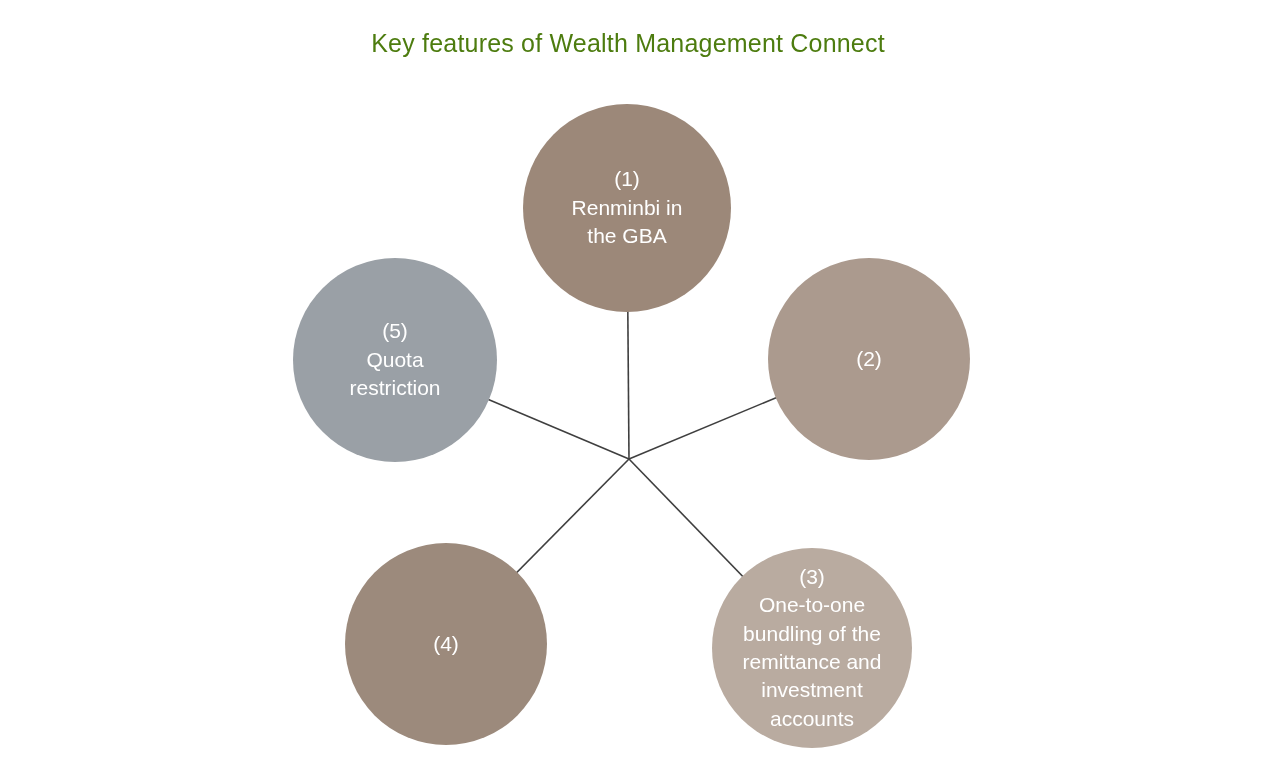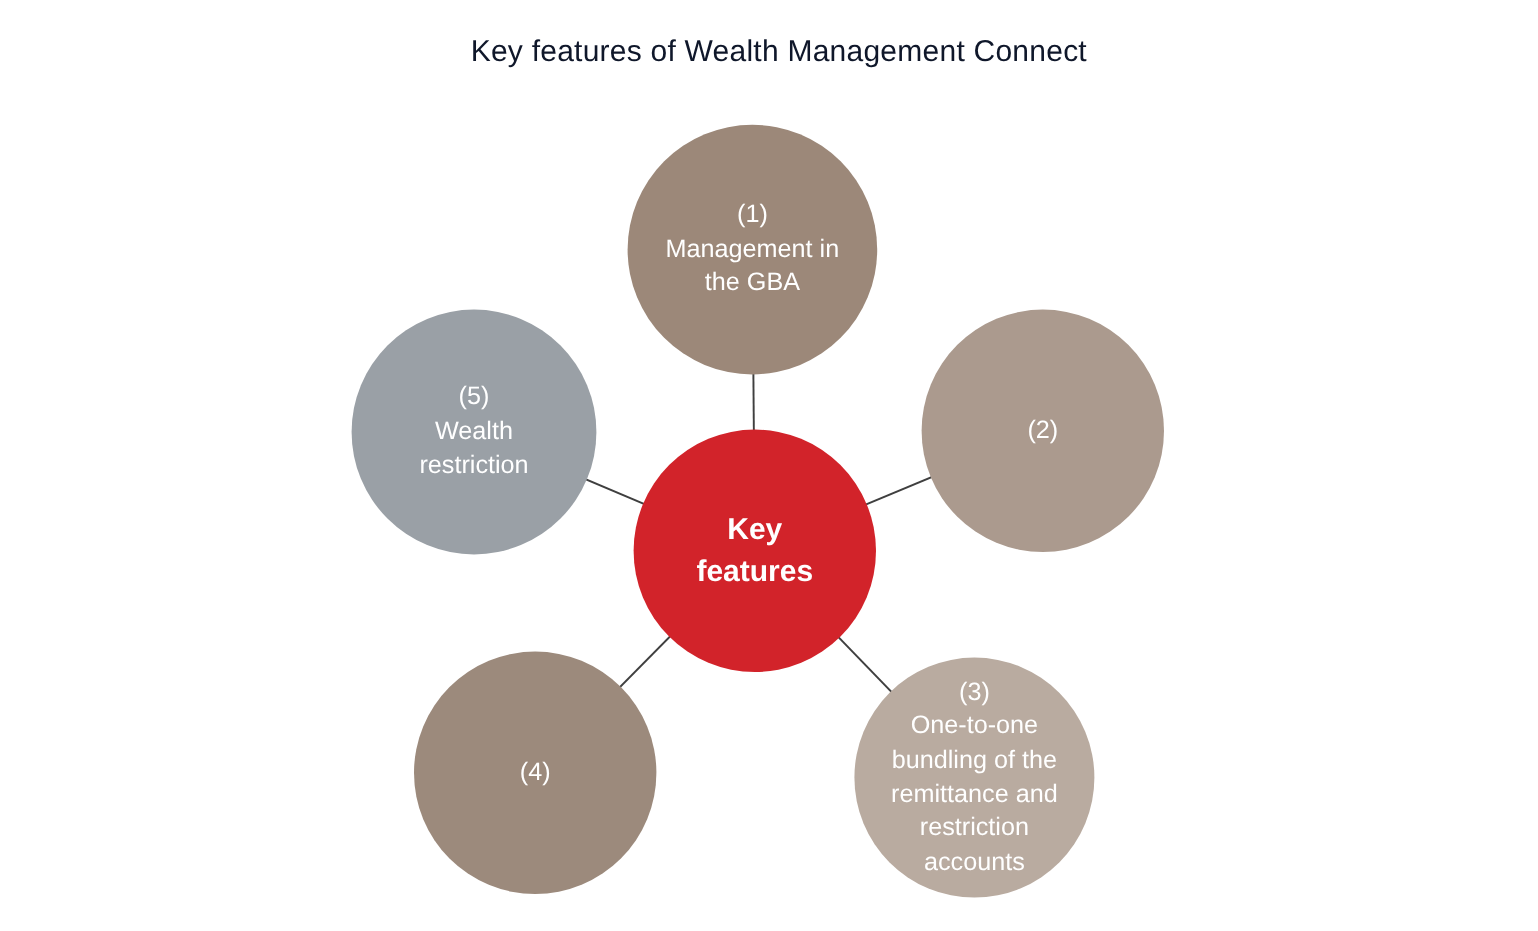--- a/index.html
+++ b/index.html
@@ -7,24 +7,24 @@
     position: relative;
     width: 1282px;
     height: 776px;
     background: #ffffff;
     font-family: "Liberation Sans", sans-serif;
     overflow: hidden;
   }
   .page-title {
     position: absolute;
     top: 29px;
-    left: 649px;
+    left: 628px;
     transform: translateX(-50%);
     font-size: 25px;
-    color: #0f172a;
+    color: #4d7c0f;
     white-space: nowrap;
     letter-spacing: 0.2px;
   }
   svg.connectors {
     position: absolute;
     top: 0; left: 0;
     width: 1282px;
     height: 776px;
   }
   .node {
@@ -65,45 +65,41 @@
   <svg class="connectors" viewBox="0 0 1282 776">
     <line x1="629" y1="459" x2="627" y2="208" stroke-width="1.6" stroke="#3f3f3f"></line>
     <line x1="629" y1="459" x2="869" y2="359" stroke-width="1.6" stroke="#3f3f3f"></line>
     <line x1="629" y1="459" x2="812" y2="648" stroke-width="1.6" stroke="#3f3f3f"></line>
     <line x1="629" y1="459" x2="446" y2="644" stroke-width="1.6" stroke="#3f3f3f"></line>
     <line x1="629" y1="459" x2="395" y2="360" stroke-width="1.6" stroke="#3f3f3f"></line>
   </svg>
 
   <div class="node node-1" style="background: rgb(156, 136, 121);">
     <div class="num">(1)</div>
-    <div class="label">Management in
+    <div class="label">Renminbi in
 the GBA</div>
   </div>
 
   <div class="node node-2" style="background: rgb(171, 154, 142);">
     <div class="num">(2)</div>
   </div>
 
   <div class="node node-3" style="background: rgb(185, 171, 160);">
     <div class="num">(3)</div>
     <div class="label">One-to-one
 bundling of the
 remittance and
-restriction
+investment
 accounts</div>
   </div>
 
   <div class="node node-4" style="background: rgb(156, 138, 124);">
     <div class="num">(4)</div>
   </div>
 
   <div class="node node-5" style="background: rgb(154, 160, 166);">
     <div class="num">(5)</div>
-    <div class="label">Wealth
+    <div class="label">Quota
 restriction</div>
   </div>
 
-  <div class="node node-center" style="background: rgb(210, 35, 42);">
-    <div class="label">Key
-features</div>
-  </div>
 
 </div>
 
 </body></html>

